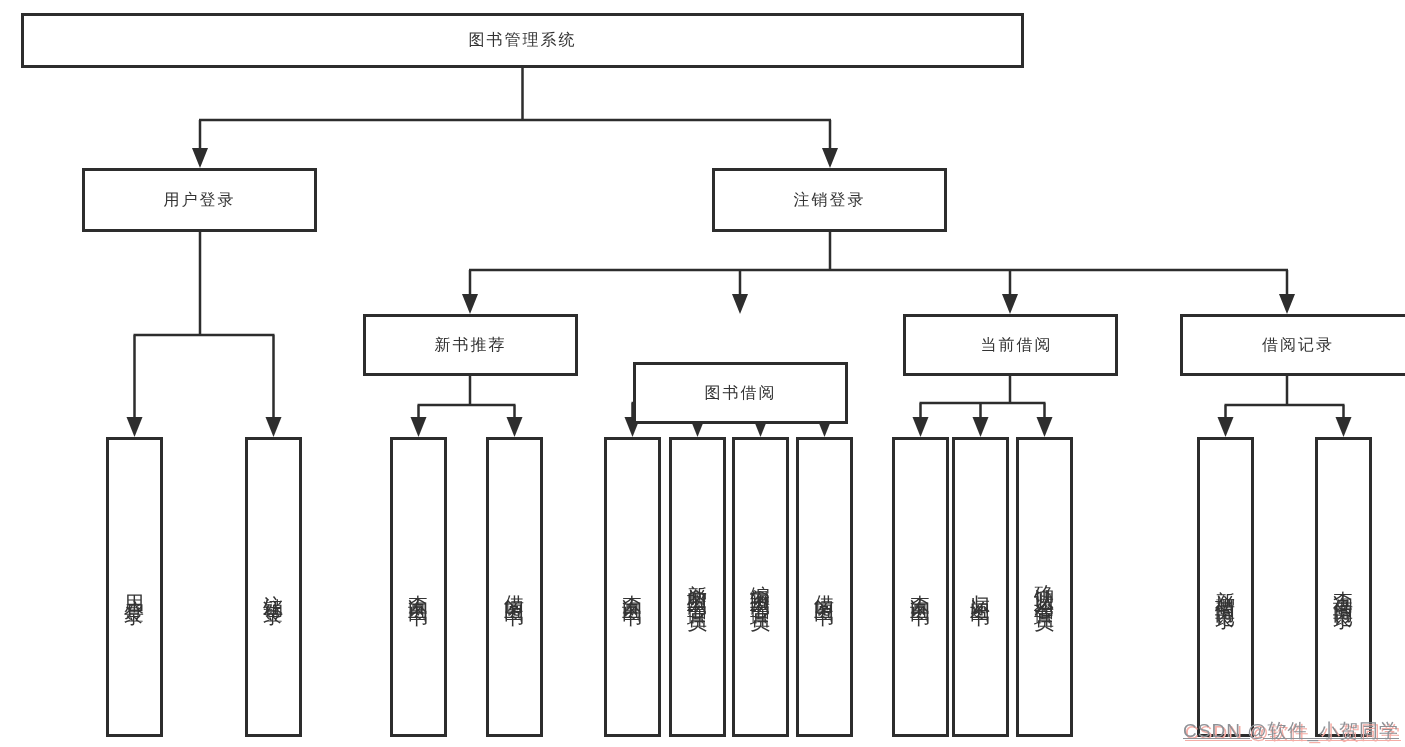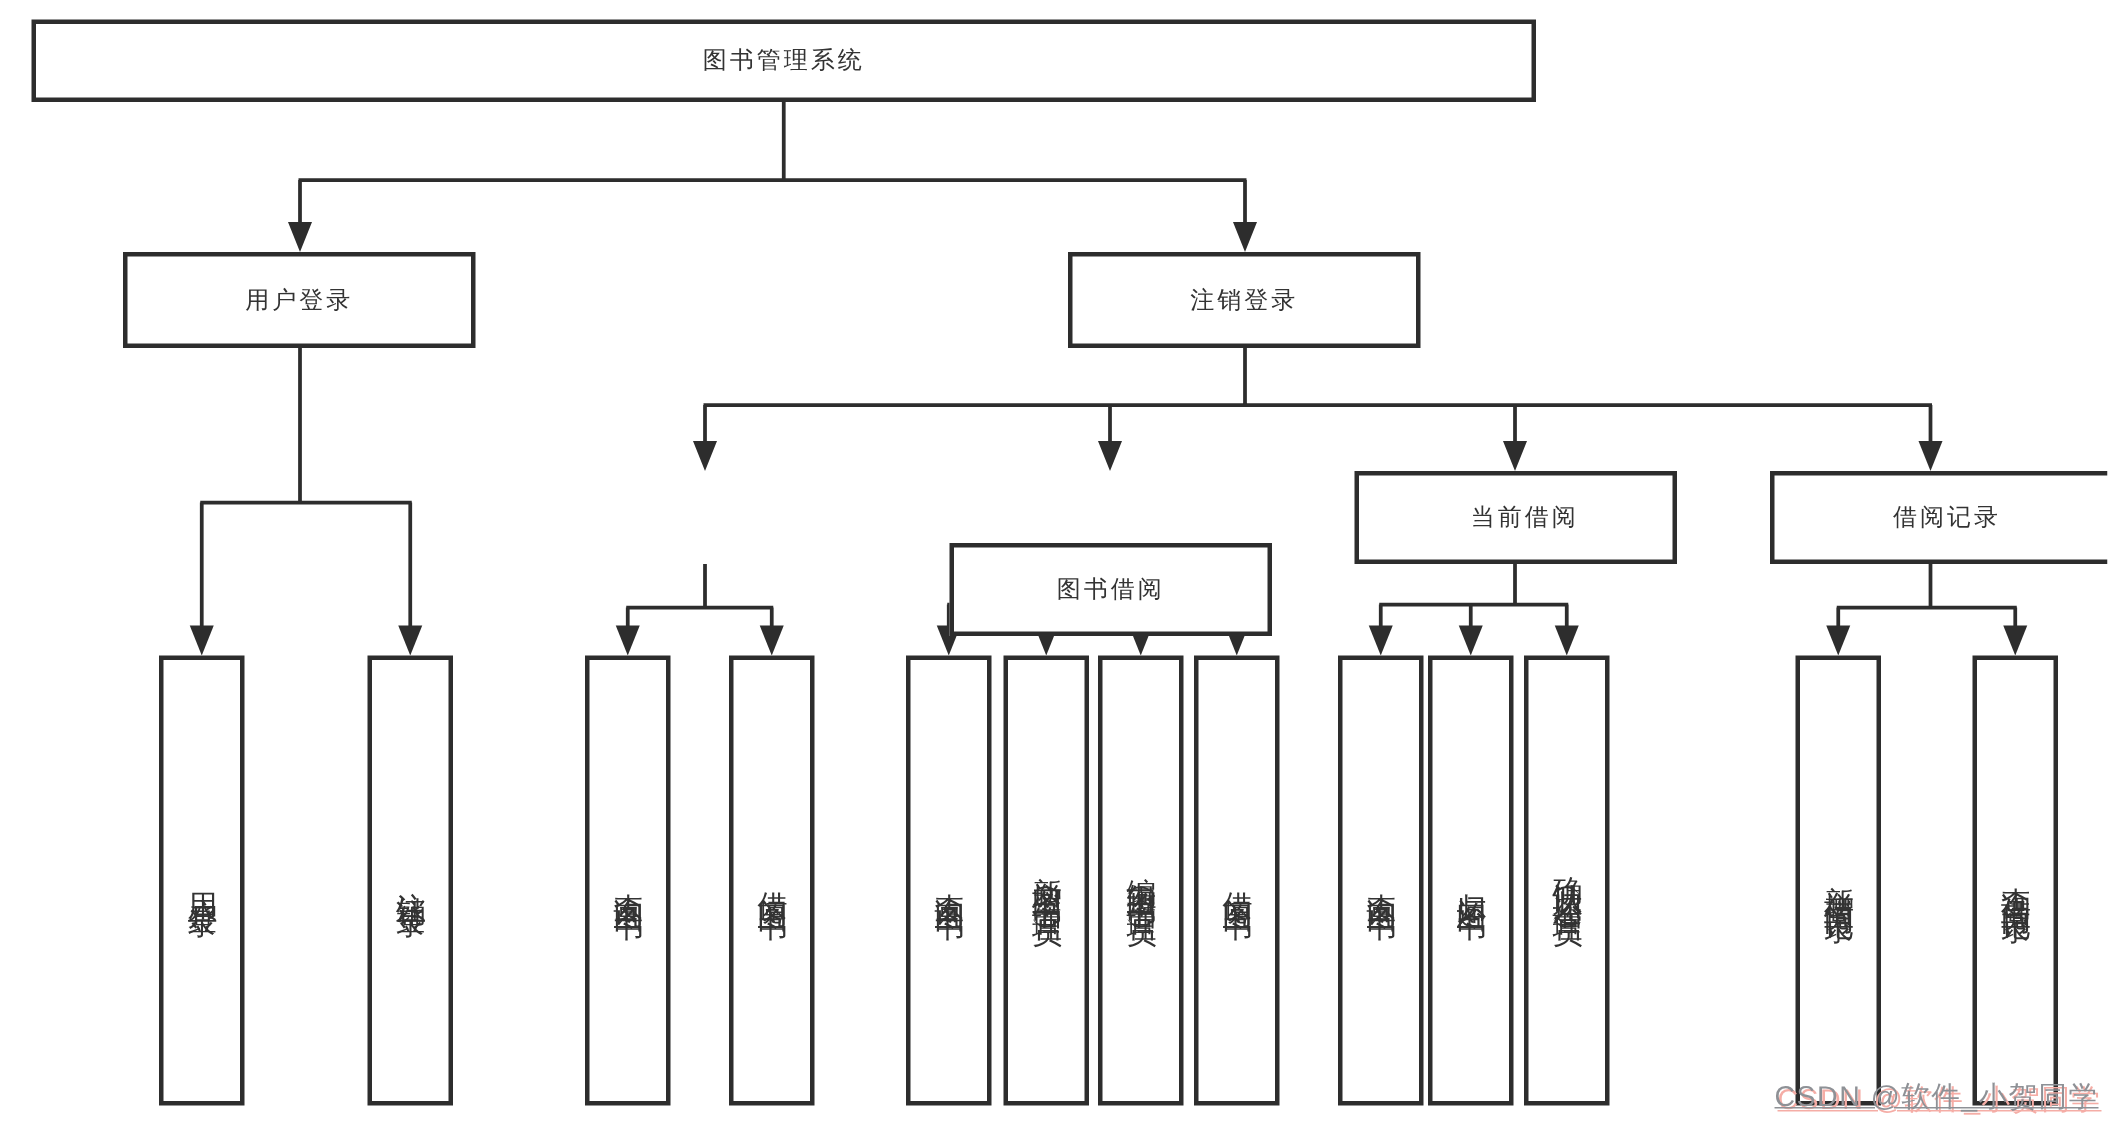--- a/index.html
+++ b/index.html
@@ -93,20 +93,23 @@
     <span class="hlabel">图书管理系统</span>
   </div>
 
   <div class="node" style="left:82px;top:168px;width:235px;height:64px;">
     <span class="hlabel">用户登录</span>
   </div>
   <div class="node" style="left:712px;top:168px;width:235px;height:64px;">
     <span class="hlabel">注销登录</span>
   </div>
 
+  <div class="node" style="left:363px;top:314px;width:215px;height:62px;">
+    <span class="hlabel">新书推荐</span>
+  </div>
   <div class="node" style="left:633px;top:314px;width:215px;height:62px;margin-top:48px;">
     <span class="hlabel">图书借阅</span>
   </div>
   <div class="node" style="left:903px;top:314px;width:215px;height:62px;padding-left:12px;">
     <span class="hlabel">当前借阅</span>
   </div>
   <div class="node" style="left:1180px;top:314px;width:236px;height:62px;justify-content:center;">
     <span class="hlabel">借阅记录</span>
   </div>
 

